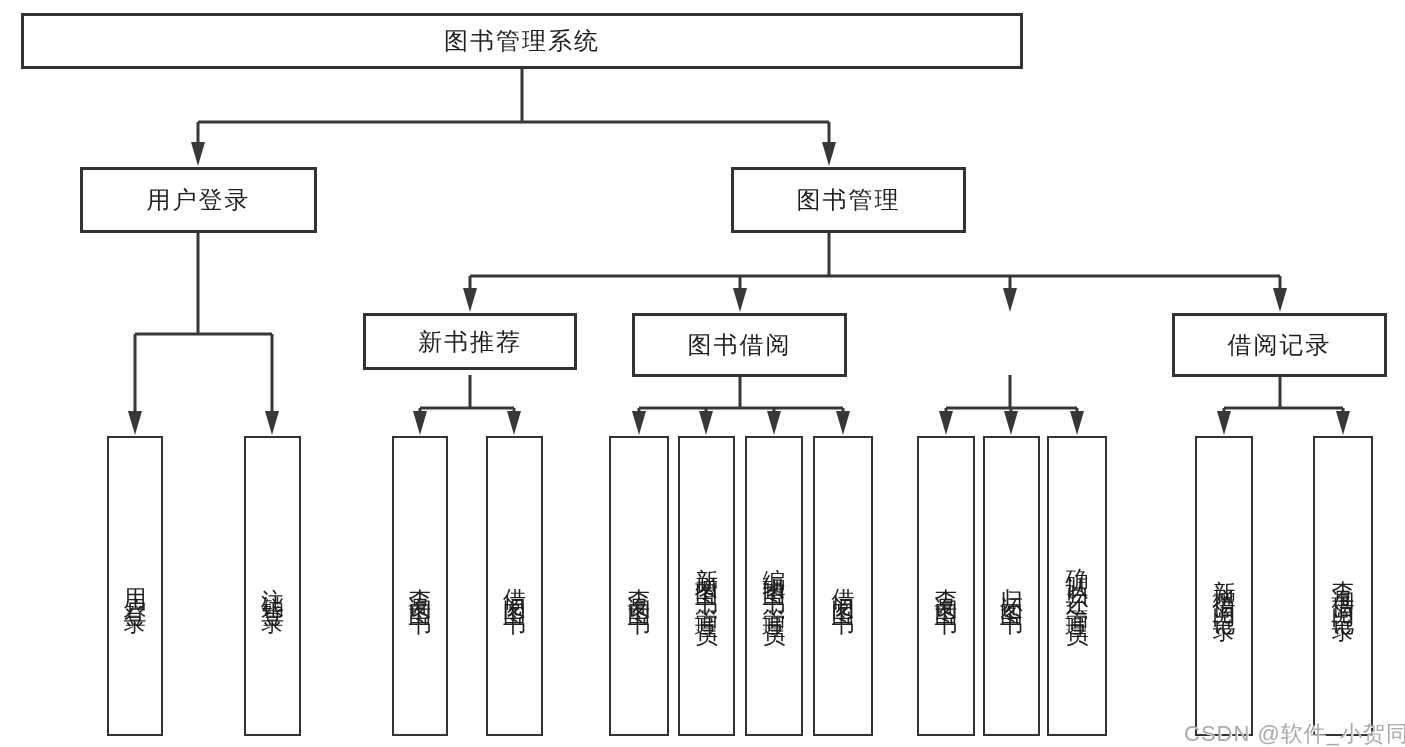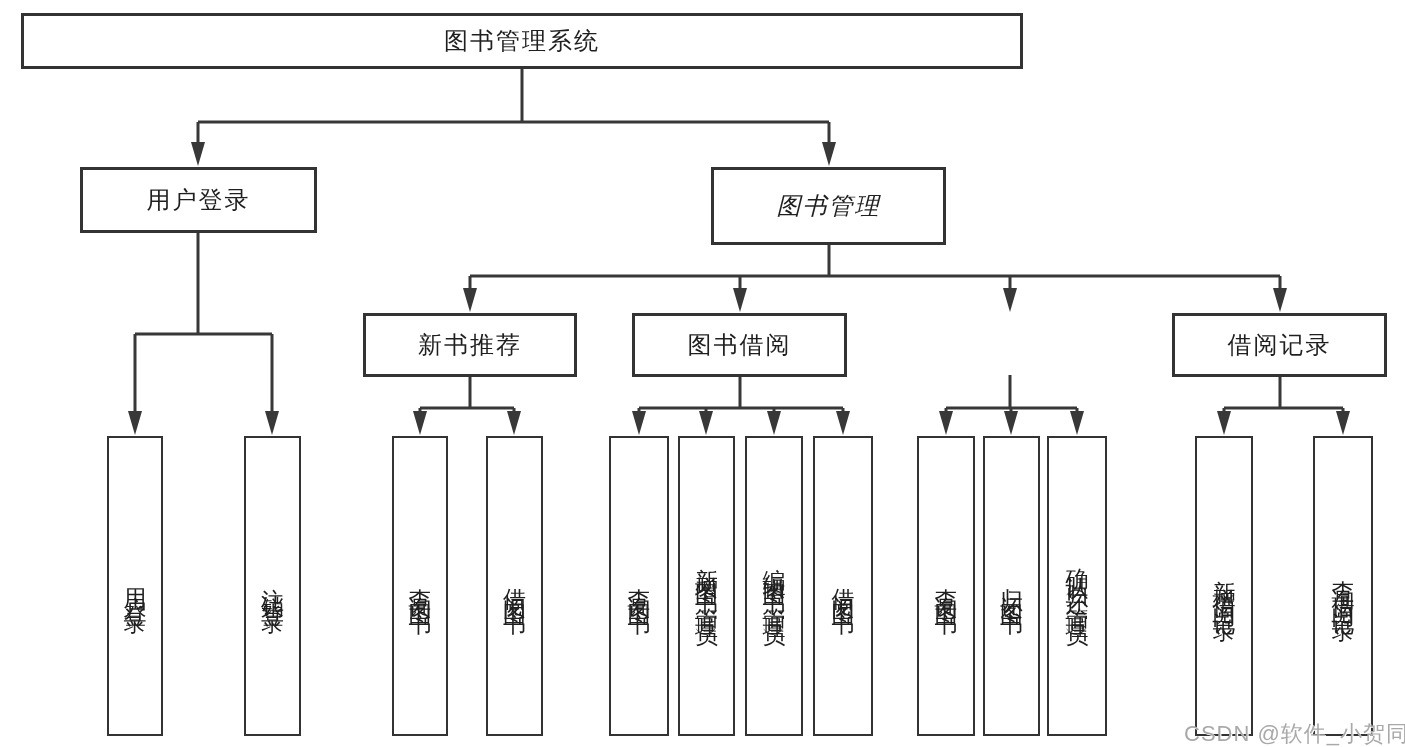--- a/index.html
+++ b/index.html
@@ -86,23 +86,23 @@
     <polygon points="1070,411 1084,411 1077,435"></polygon>
 
     <path d="M1280 375 L1280 408 M1224 408 L1343 408 M1224 408 L1224 417 M1343 408 L1343 417"></path>
     <polygon points="1217,411 1231,411 1224,435"></polygon>
     <polygon points="1336,411 1350,411 1343,435"></polygon>
   </svg>
 
   <div class="box" style="left:21px; top:13px; width:1002px; height:56px;">图书管理系统</div>
 
   <div class="box" style="left:80px; top:167px; width:237px; height:66px;">用户登录</div>
-  <div class="box" style="left:711px; top:167px; width:235px; height:78px;font-style:italic;">图书管理</div>
+  <div class="box" style="left:731px; top:167px; width:235px; height:66px;">图书管理</div>
 
-  <div class="box" style="left:363px; top:313px; width:214px; height:64px;">新书推荐</div>
+  <div class="box" style="left:363px; top:313px; width:214px; height:57px;">新书推荐</div>
   <div class="box" style="left:632px; top:313px; width:215px; height:64px;">图书借阅</div>
   <div class="box" style="left:1172px; top:313px; width:215px; height:64px;">借阅记录</div>
 
   <div class="box leaf" style="left:107px; top:436px; width:56px; height:300px;">
     <span>用户登录</span>
   </div>
   <div class="box leaf" style="left:244px; top:436px; width:57px; height:300px;">
     <span>注销登录</span>
   </div>
 

